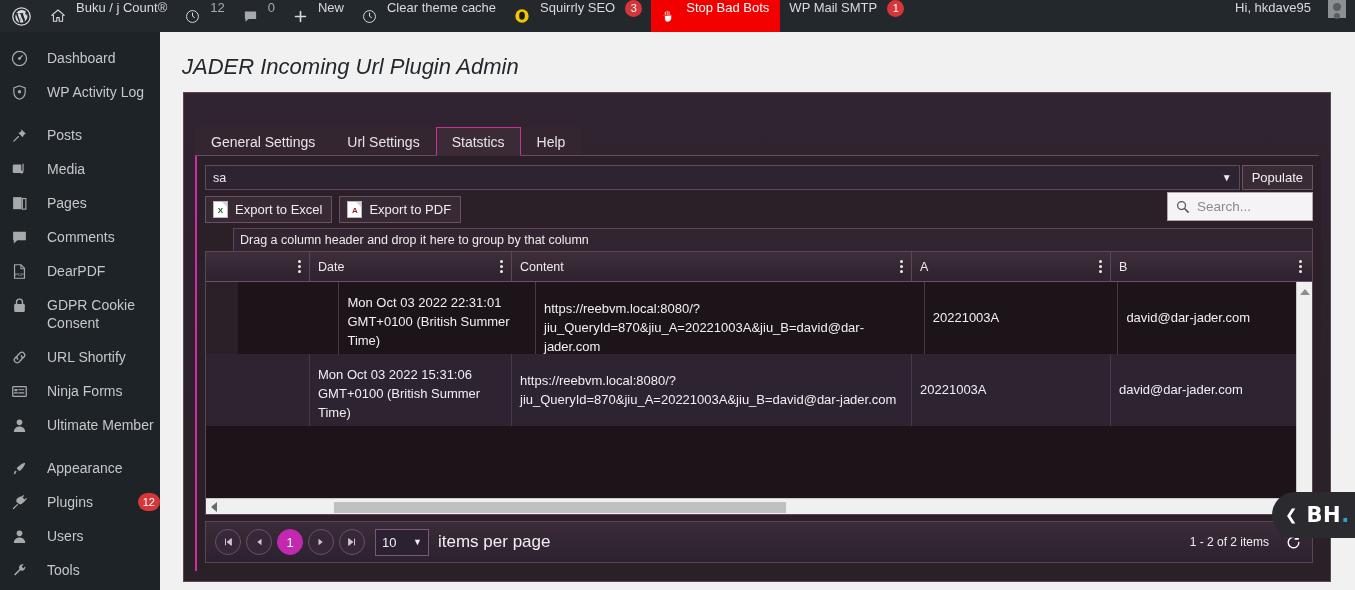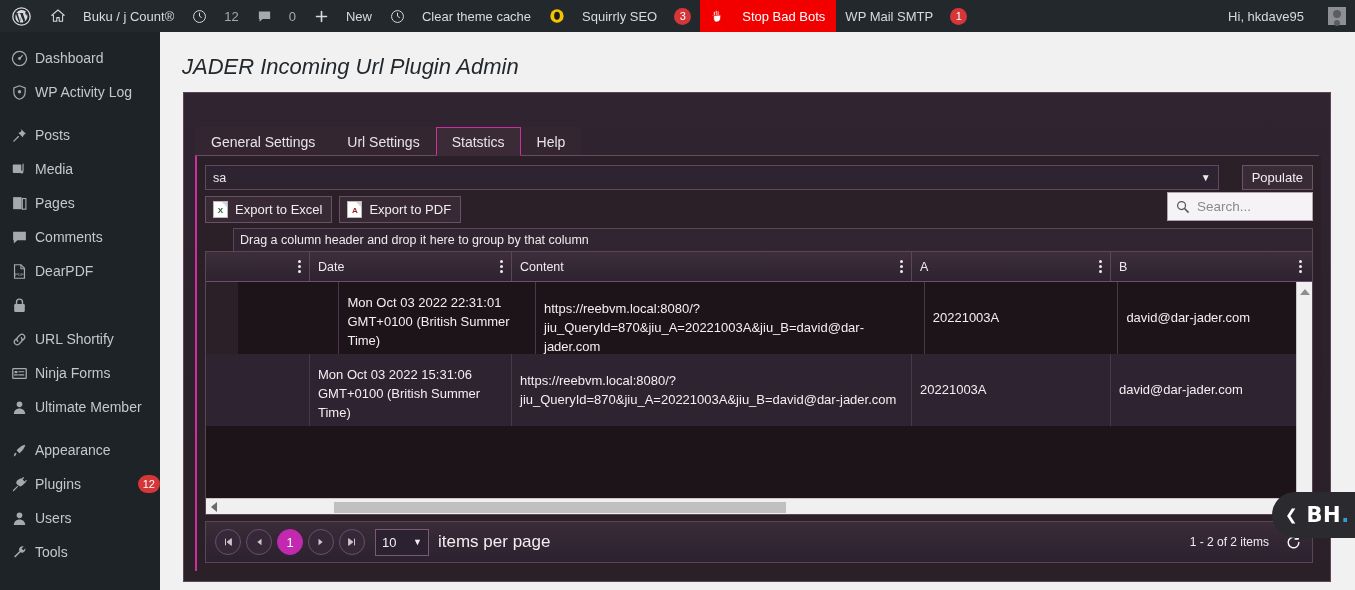--- a/index.html
+++ b/index.html
@@ -15,21 +15,21 @@
   
   #adminbar {
     position: absolute; top: 0; left: 0;
     width: 1355px; height: 32px;
     background: #23282d;
     display: flex; align-items: center;
     font-size: 13px;
     z-index: 50;
   }
   .ab-item {
-    display: flex; align-items: center; gap: 17px;
+    display: flex; gap: 10px;
     height: 32px; padding: 0 9px;
     color: #d8dadd; white-space: nowrap;
     cursor: pointer;
   }
   .ab-item.logo { padding: 0 10px 0 12px; }
   .ab-item.stopbots {
     background: #f20000; color: #fff; font-weight: 400;
     padding: 0 11px 0 9px;
   }
   .ab-spacer { flex: 1 1 auto; }
@@ -53,21 +53,21 @@
 
   
   #sidebar {
     position: absolute; top: 32px; left: 0;
     width: 160px; height: 558px;
     background: #1d2327;
     overflow: hidden;
     z-index: 40;
   }
   .menu-item {
-    display: flex; align-items: flex-start; gap: 6px;
+    display: flex; align-items: flex-start; gap: 18px;
     padding: 8px 0 8px 9px;
     color: #c5c8cb; font-size: 14px; line-height: 18px;
     cursor: pointer;
   }
   .menu-item .mi-ico {
     width: 20px; min-width: 20px; height: 18px;
     display: flex; align-items: center; justify-content: center;
     color: #a7aaad;
   }
   .menu-item .mi-label { flex: 1; }
@@ -132,21 +132,21 @@
   #panel-body {
     position: absolute; left: 11px; top: 63px;
     width: 1126px; bottom: 10px;
     border-left: 2px solid #cf2ea0;
     background: #2b2028;
   }
 
   
   #dd-row {
     position: absolute; left: 8px; top: 9px; right: 8px; height: 25px;
-    display: flex; align-items: flex-start; gap: 23px;
+    display: flex; align-items: flex-start; gap: 2px;
   }
   #dd-select {
     flex: 1 1 auto; height: 25px;
     background: #2e2330; border: 1px solid #63485c;
     display: flex; align-items: center; justify-content: space-between;
     padding: 0 7px; color: #efeaee; font-size: 12.5px;
     cursor: pointer;
   }
   #dd-caret { color: #efeaee; font-size: 10px; }
   #populate-btn {
@@ -467,20 +467,21 @@
     <span class="mi-label">DearPDF</span>
   </div>
 
   <div class="menu-item">
     <span class="mi-ico">
       <svg width="17" height="17" viewBox="0 0 24 24">
           <rect x="4.5" y="10" width="15" height="11" rx="1.5" fill="#a7aaad"></rect>
           <path d="M7.8 10V7.2a4.2 4.2 0 0 1 8.4 0V10" fill="none" stroke="#a7aaad" stroke-width="2"></path>
         </svg>
     </span>
+    <span class="mi-label">GDPR Cookie Consent</span>
   </div>
 
   <div class="menu-item">
     <span class="mi-ico">
       <svg width="17" height="17" viewBox="0 0 24 24">
           <path d="M9.5 14.5a4 4 0 0 1 0-5.6l3.5-3.5a4 4 0 0 1 5.6 5.6l-1.8 1.8M14.5 9.5a4 4 0 0 1 0 5.6l-3.5 3.5a4 4 0 0 1-5.6-5.6l1.8-1.8" fill="none" stroke="#a7aaad" stroke-width="1.8" stroke-linecap="round"></path>
         </svg>
     </span>
     <span class="mi-label">URL Shortify</span>
   </div>

